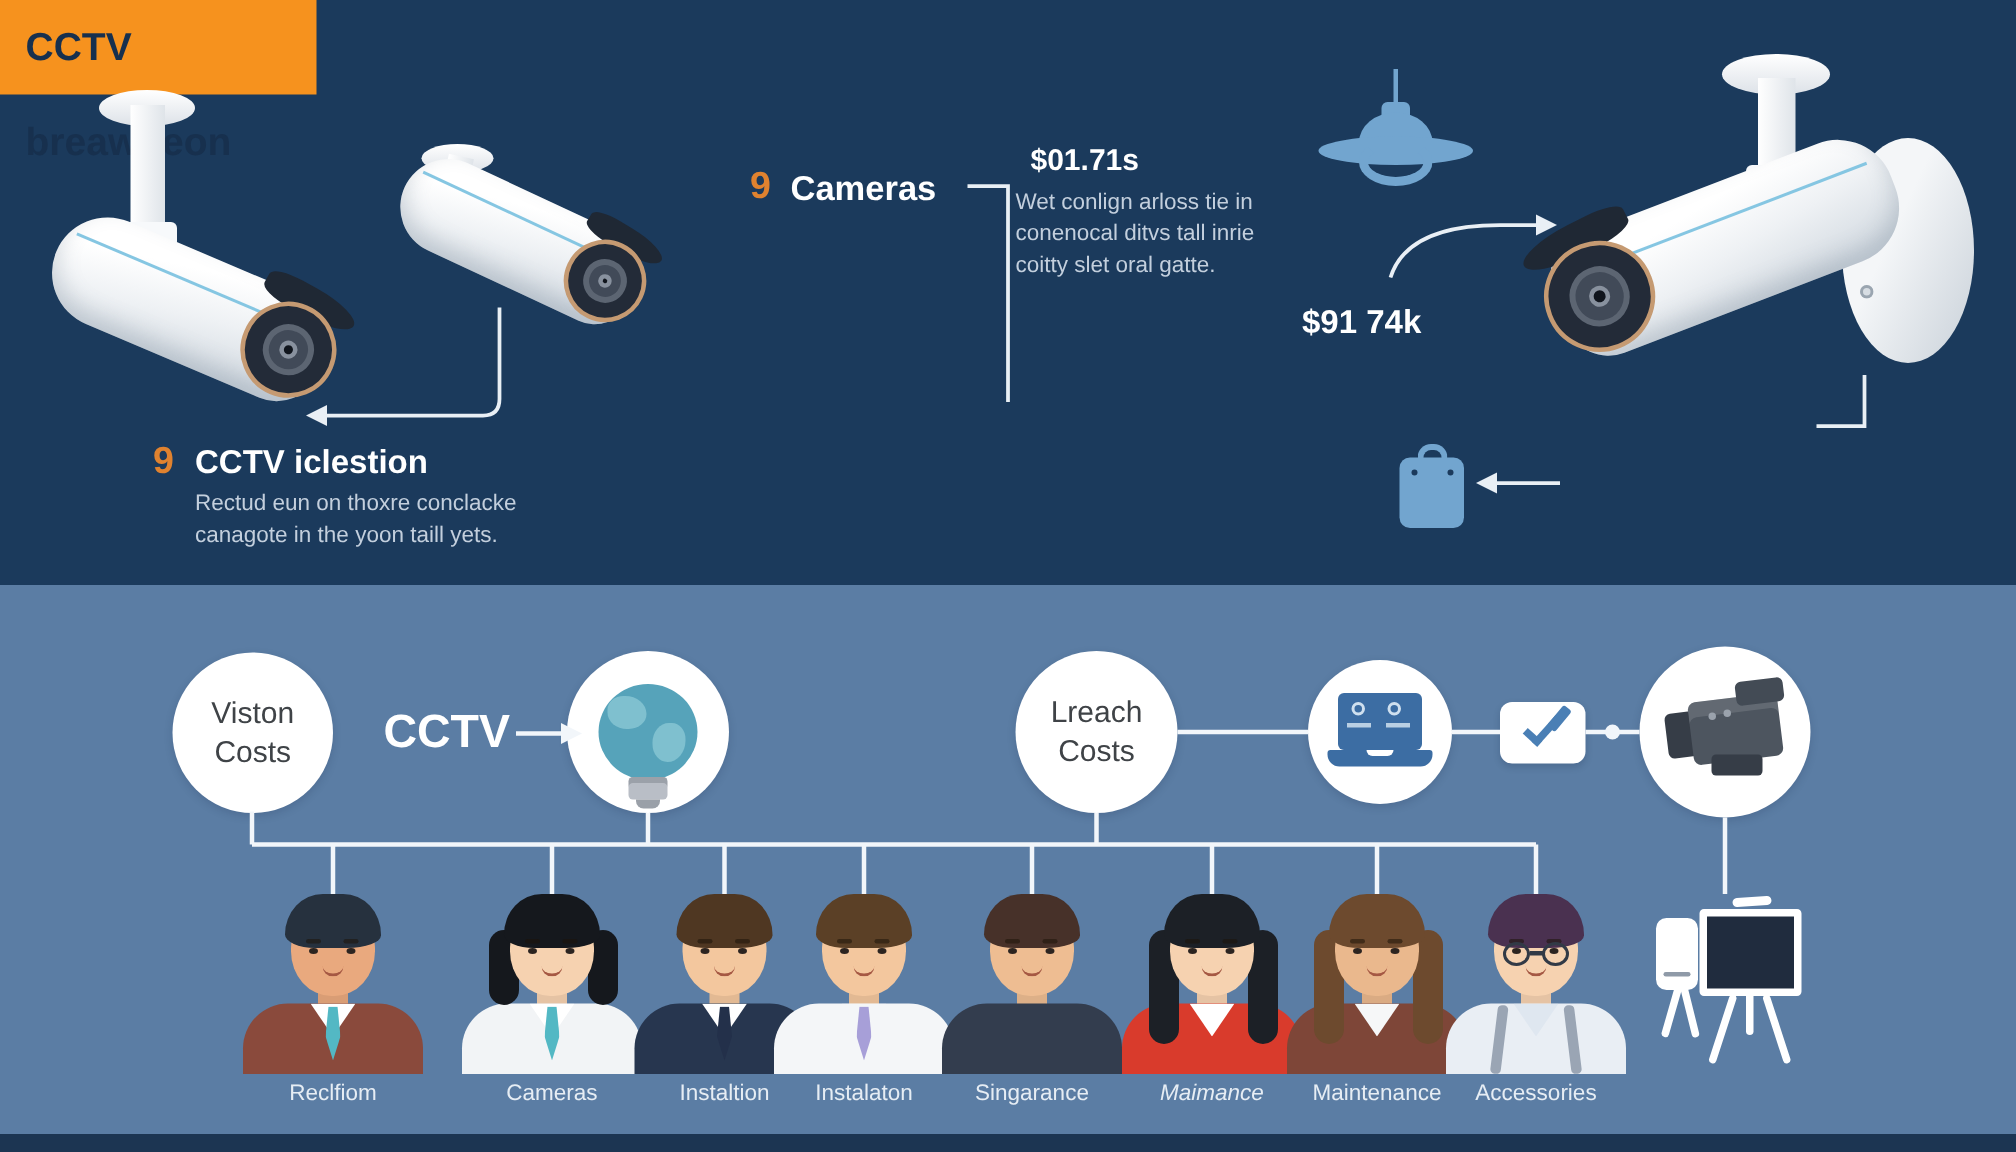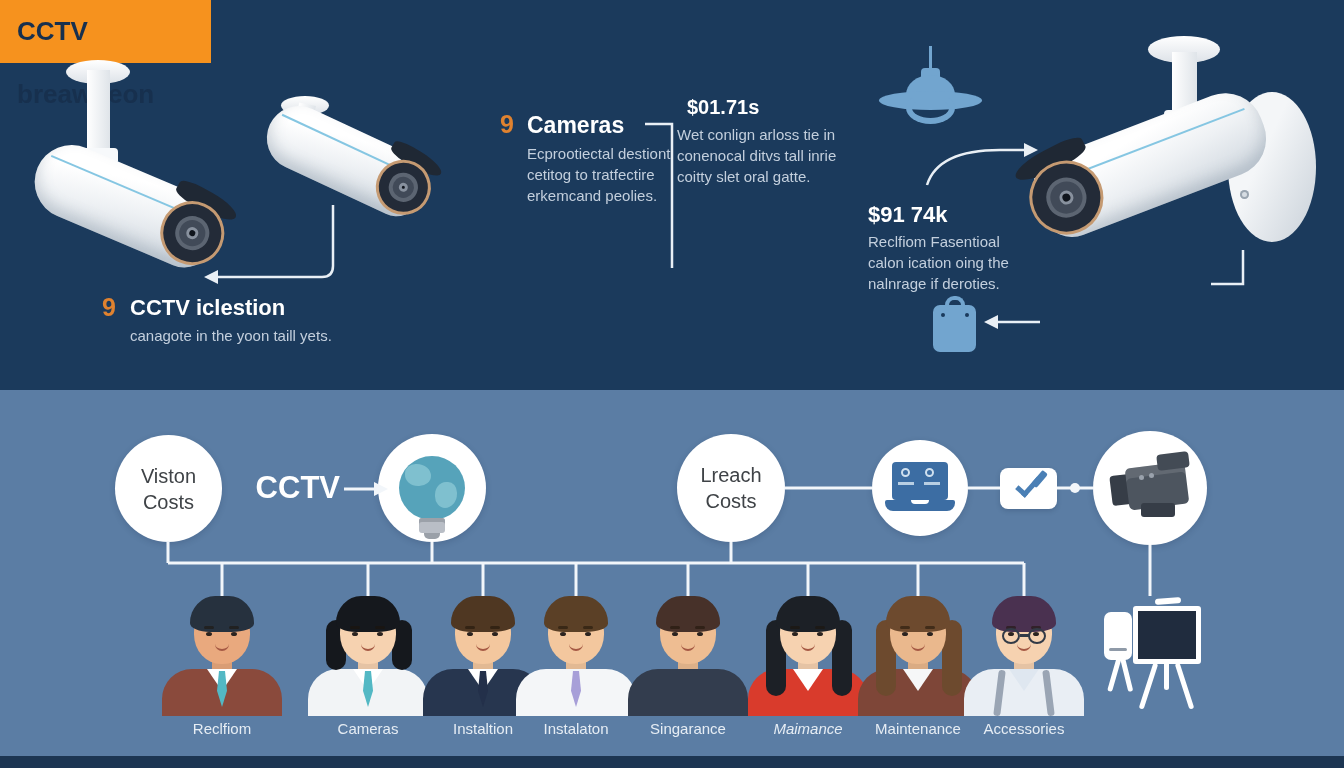--- a/index.html
+++ b/index.html
@@ -188,44 +188,35 @@
     <div class="abs" id="bag-handle"></div>
     <div class="abs blue" id="bag"></div>
     <div class="bag-dot" style="left:941px;"></div>
     <div class="bag-dot" style="left:965px;"></div>
   </div>
 
 
   <div class="abs num" style="left:102px; top:293px;">9</div>
   <div class="abs btitle" style="left:130px; top:295px;">CCTV iclestion</div>
   <div class="abs bodytx" style="left:130px; top:325px;">
+    <div>Rectud eun on thoxre conclacke</div>
     <div>canagote in the yoon taill yets.</div>
   </div>
 
   <div class="abs num" style="left:500px; top:110px;">9</div>
   <div class="abs btitle" style="left:527px; top:112px; font-size:23px;">Cameras</div>
-  <div class="abs bodytx" style="left:527px; top:143px;">
-    <div>Ecprootiectal destiont</div>
-    <div>cetitog to tratfectire</div>
-    <div>erkemcand peolies.</div>
-  </div>
 
   <div class="abs statv" style="left:687px; top:96px;">$01.71s</div>
   <div class="abs bodytx" style="left:677px; top:124px;">
     <div>Wet conlign arloss tie in</div>
     <div>conenocal ditvs tall inrie</div>
     <div>coitty slet oral gatte.</div>
   </div>
 
   <div class="abs statv" style="left:868px; top:202px; font-size:22px;">$91 74k</div>
-  <div class="abs bodytx" style="left:868px; top:231px;">
-    <div>Reclfiom Fasentioal</div>
-    <div>calon ication oing the</div>
-    <div>nalnrage if deroties.</div>
-  </div>
 
 
   <div class="circle" style="left:115px; top:435px; width:107px; height:107px;">
     <div>
       <div>Viston</div>
       <div>Costs</div>
     </div>
   </div>
 
   <div id="cctv-flow-label">CCTV</div>

